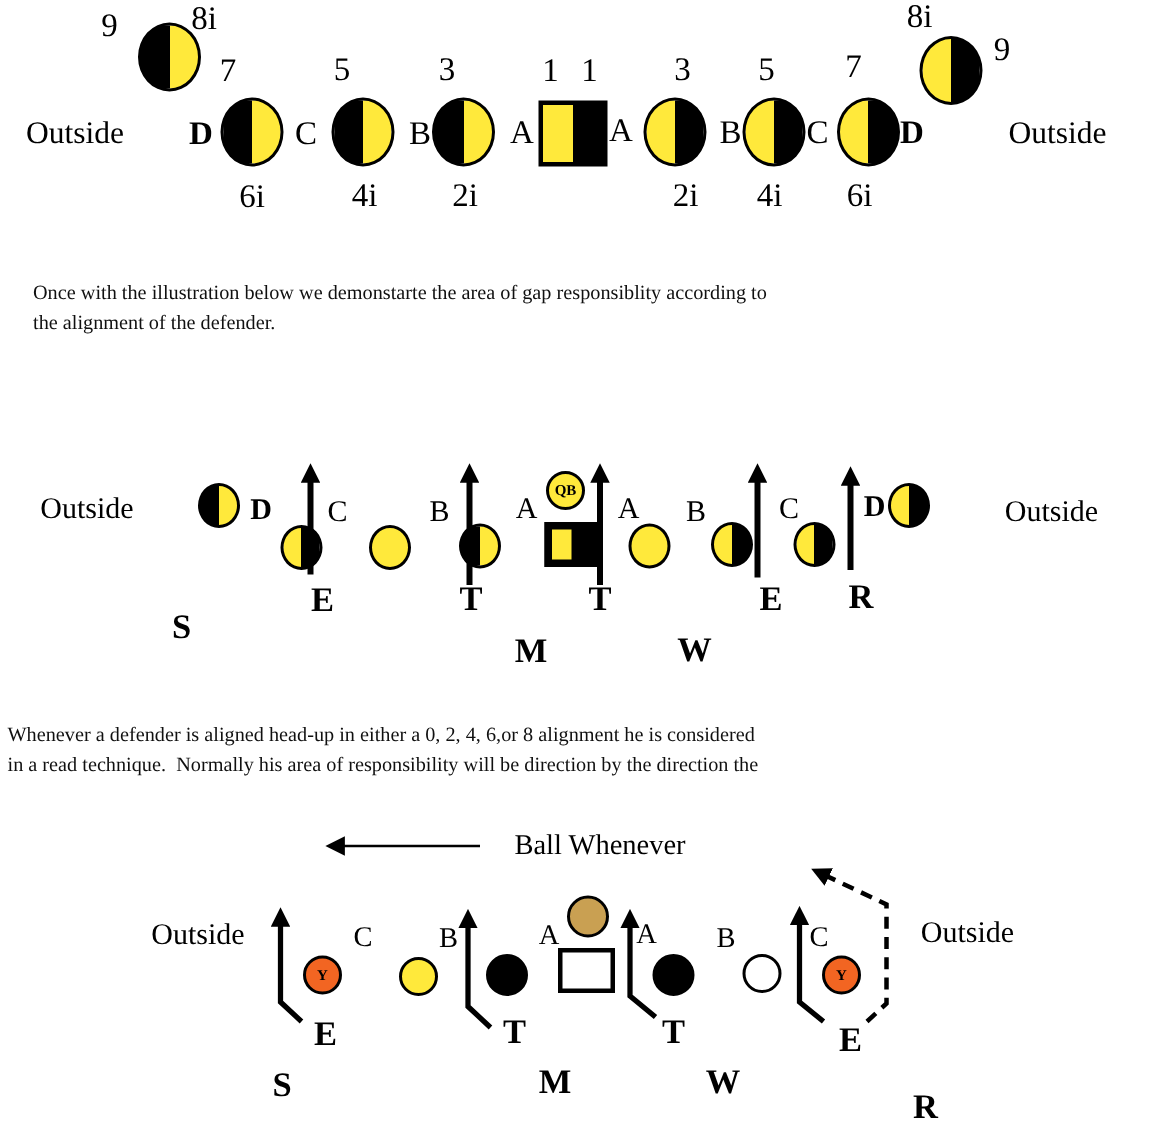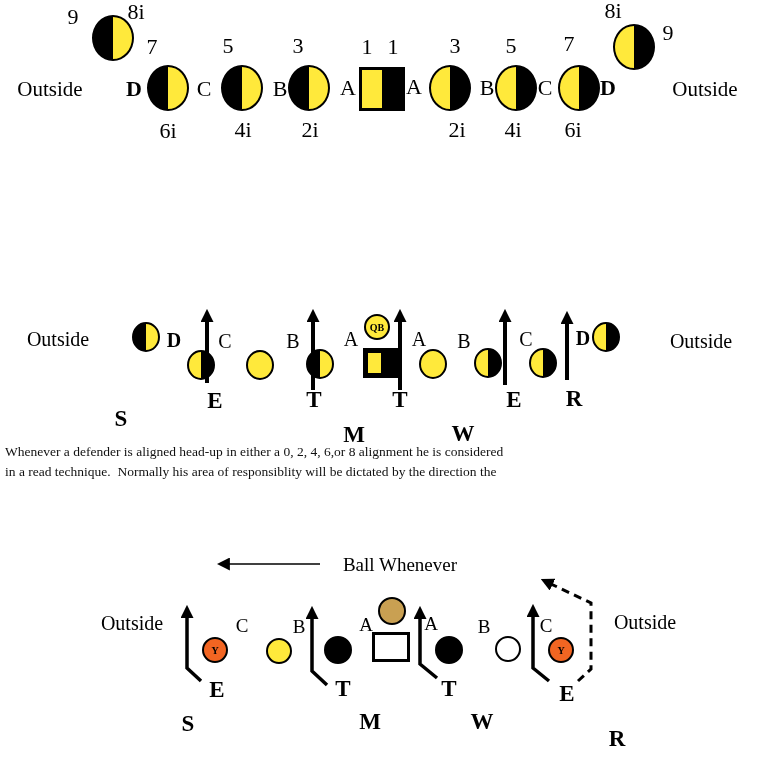--- a/index.html
+++ b/index.html
@@ -70,20 +70,24 @@
   <span class="lbl t21" style="left:705px;top:89px;">Outside</span>
   <span class="lbl t22 b" style="left:134px;top:89px;">D</span>
   <span class="lbl t22" style="left:204px;top:89px;">C</span>
   <span class="lbl t22" style="left:280px;top:89px;">B</span>
   <span class="lbl t22" style="left:348px;top:88px;">A</span>
   <span class="lbl t22" style="left:414px;top:87px;">A</span>
   <span class="lbl t22" style="left:487px;top:88px;">B</span>
   <span class="lbl t22" style="left:545px;top:88px;">C</span>
   <span class="lbl t22 b" style="left:608px;top:88px;">D</span>
 
+  <div class="para" style="left:22px;top:185px;">
+    <div>Once with the illustration below we demonstarte the area of gap responsiblity according to</div>
+    <div>the alignment of the defender.</div>
+  </div>
 
   <div class="circ by" style="left:132px;top:322px;width:28px;height:30px;"></div>
   <div class="circ yb" style="left:187px;top:350px;width:28px;height:30px;"></div>
   <div class="circ sy" style="left:246px;top:350px;width:28px;height:30px;"></div>
   <div class="circ by" style="left:306px;top:349px;width:28px;height:30px;"></div>
   <div class="sq2" style="left:363px;top:348px;width:35px;height:30px;">
     <div class="sq2in" style="left:3px;top:3px;width:13px;height:20px;"></div>
   </div>
   <div class="circ sy" style="left:419px;top:349px;width:28px;height:30px;"></div>
   <div class="circ yb" style="left:474px;top:348px;width:28px;height:30px;"></div>
@@ -106,23 +110,23 @@
 
   <span class="lbl pos" style="left:121px;top:418px;">S</span>
   <span class="lbl pos" style="left:215px;top:400px;">E</span>
   <span class="lbl pos" style="left:314px;top:399px;">T</span>
   <span class="lbl pos" style="left:400px;top:399px;">T</span>
   <span class="lbl pos" style="left:354px;top:434px;">M</span>
   <span class="lbl pos" style="left:463px;top:433px;">W</span>
   <span class="lbl pos" style="left:514px;top:399px;">E</span>
   <span class="lbl pos" style="left:574px;top:398px;">R</span>
 
-  <div class="para" style="left:5px;top:442px;">
+  <div class="para" style="left:5px;top:480px;">
     <div>Whenever a defender is aligned head-up in either a 0, 2, 4, 6,or 8 alignment he is considered</div>
-    <div>in a read technique.  Normally his area of responsiblity will be dictated by the direction the</div>
+    <div>in a read technique.  Normally his area of responsibility will be direction by the direction the</div>
   </div>
 
   <span class="lbl t19" style="left:400px;top:564px;">Ball Whenever</span>
   <span class="lbl t20" style="left:132px;top:623px;">Outside</span>
   <span class="lbl t20" style="left:645px;top:622px;">Outside</span>
 
   <div class="circ st" style="left:378px;top:597px;width:28px;height:28px;"></div>
   <div class="circ so" style="left:202px;top:637px;width:26px;height:26px;">
     <span class="inner-txt">Y</span>
   </div>

